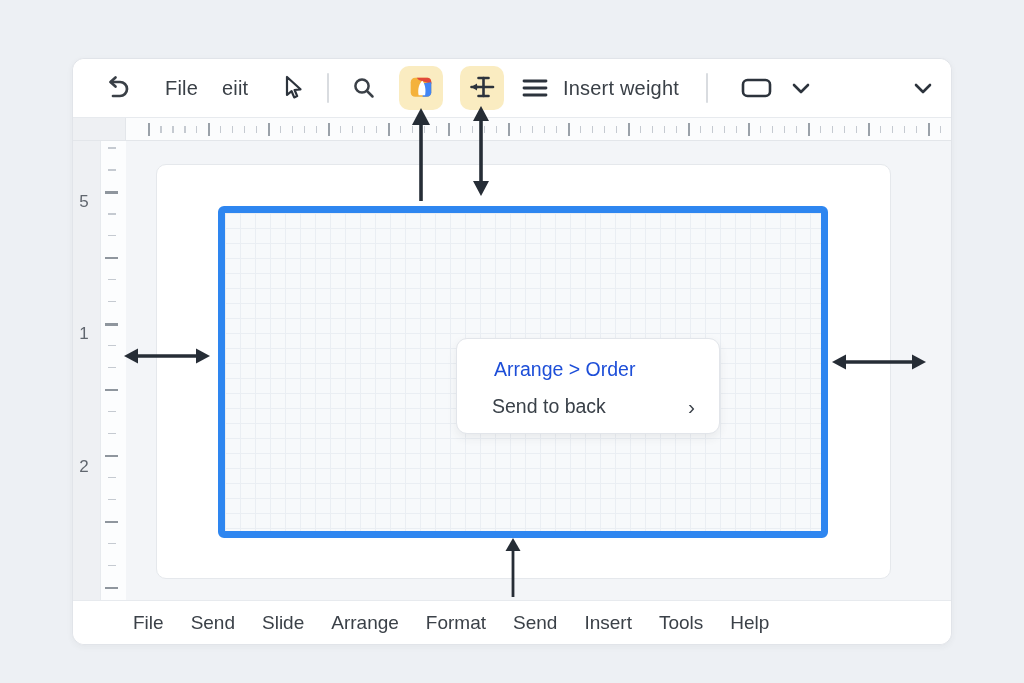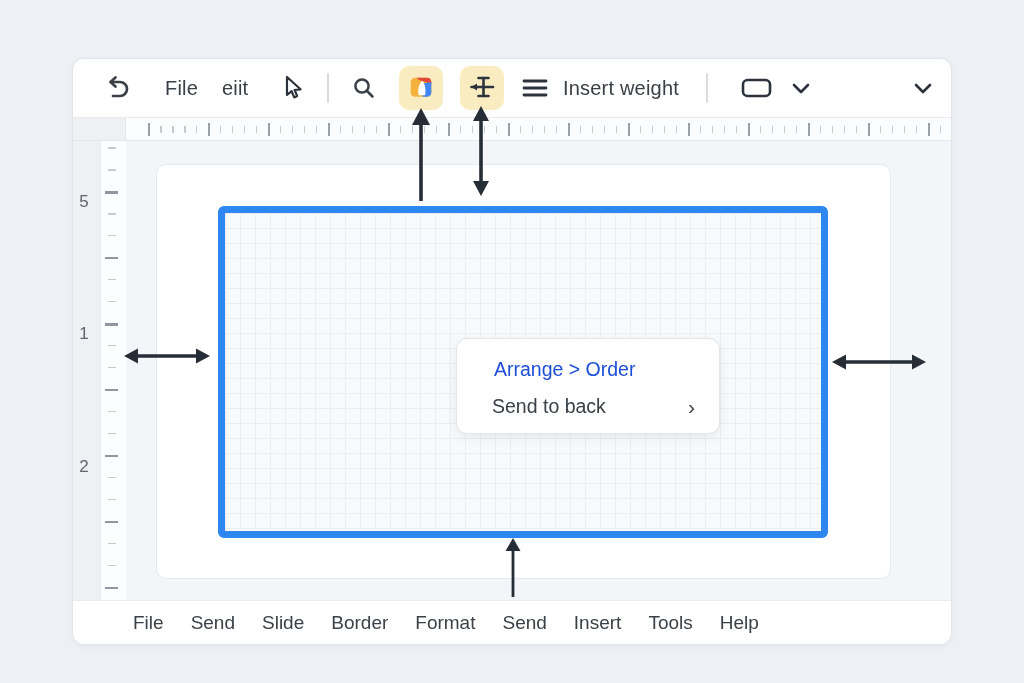--- a/index.html
+++ b/index.html
@@ -232,21 +232,21 @@
           <span>Send to back</span>
           <span class="sub-chevron">›</span>
         </div>
       </div>
     </div>
 
     <div class="menubar">
       <span>File</span>
       <span>Send</span>
       <span>Slide</span>
-      <span>Border</span>
+      <span>Arrange</span>
       <span>Format</span>
       <span>Send</span>
       <span>Insert</span>
       <span>Tools</span>
       <span>Help</span>
     </div>
   </div>
 
   <svg class="annot" style="left:407px; top:106px" width="28" height="100" viewBox="0 0 28 100">
     <path d="M14 17 V95" stroke="#262d36" stroke-width="3.6"></path>

